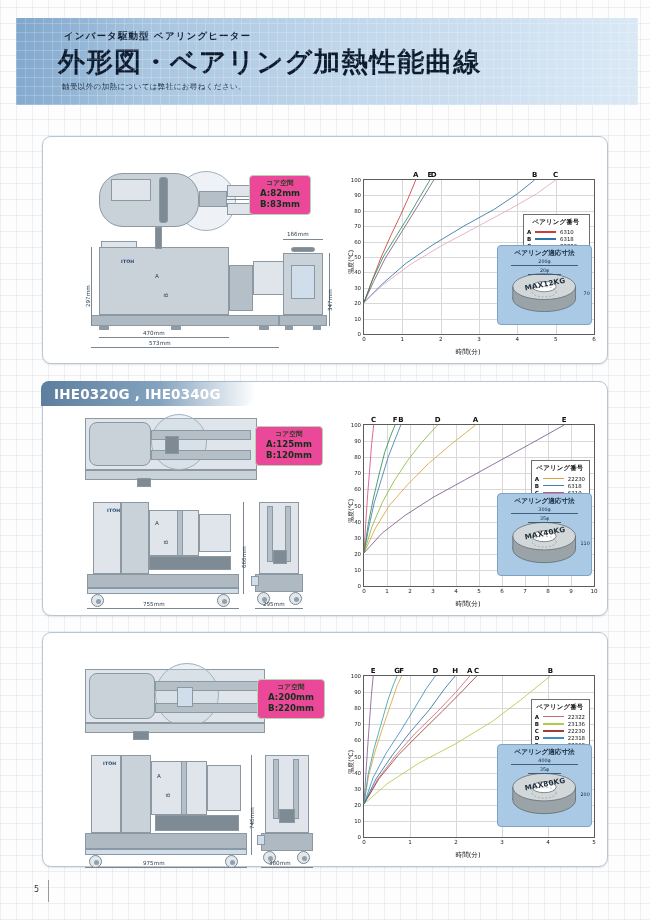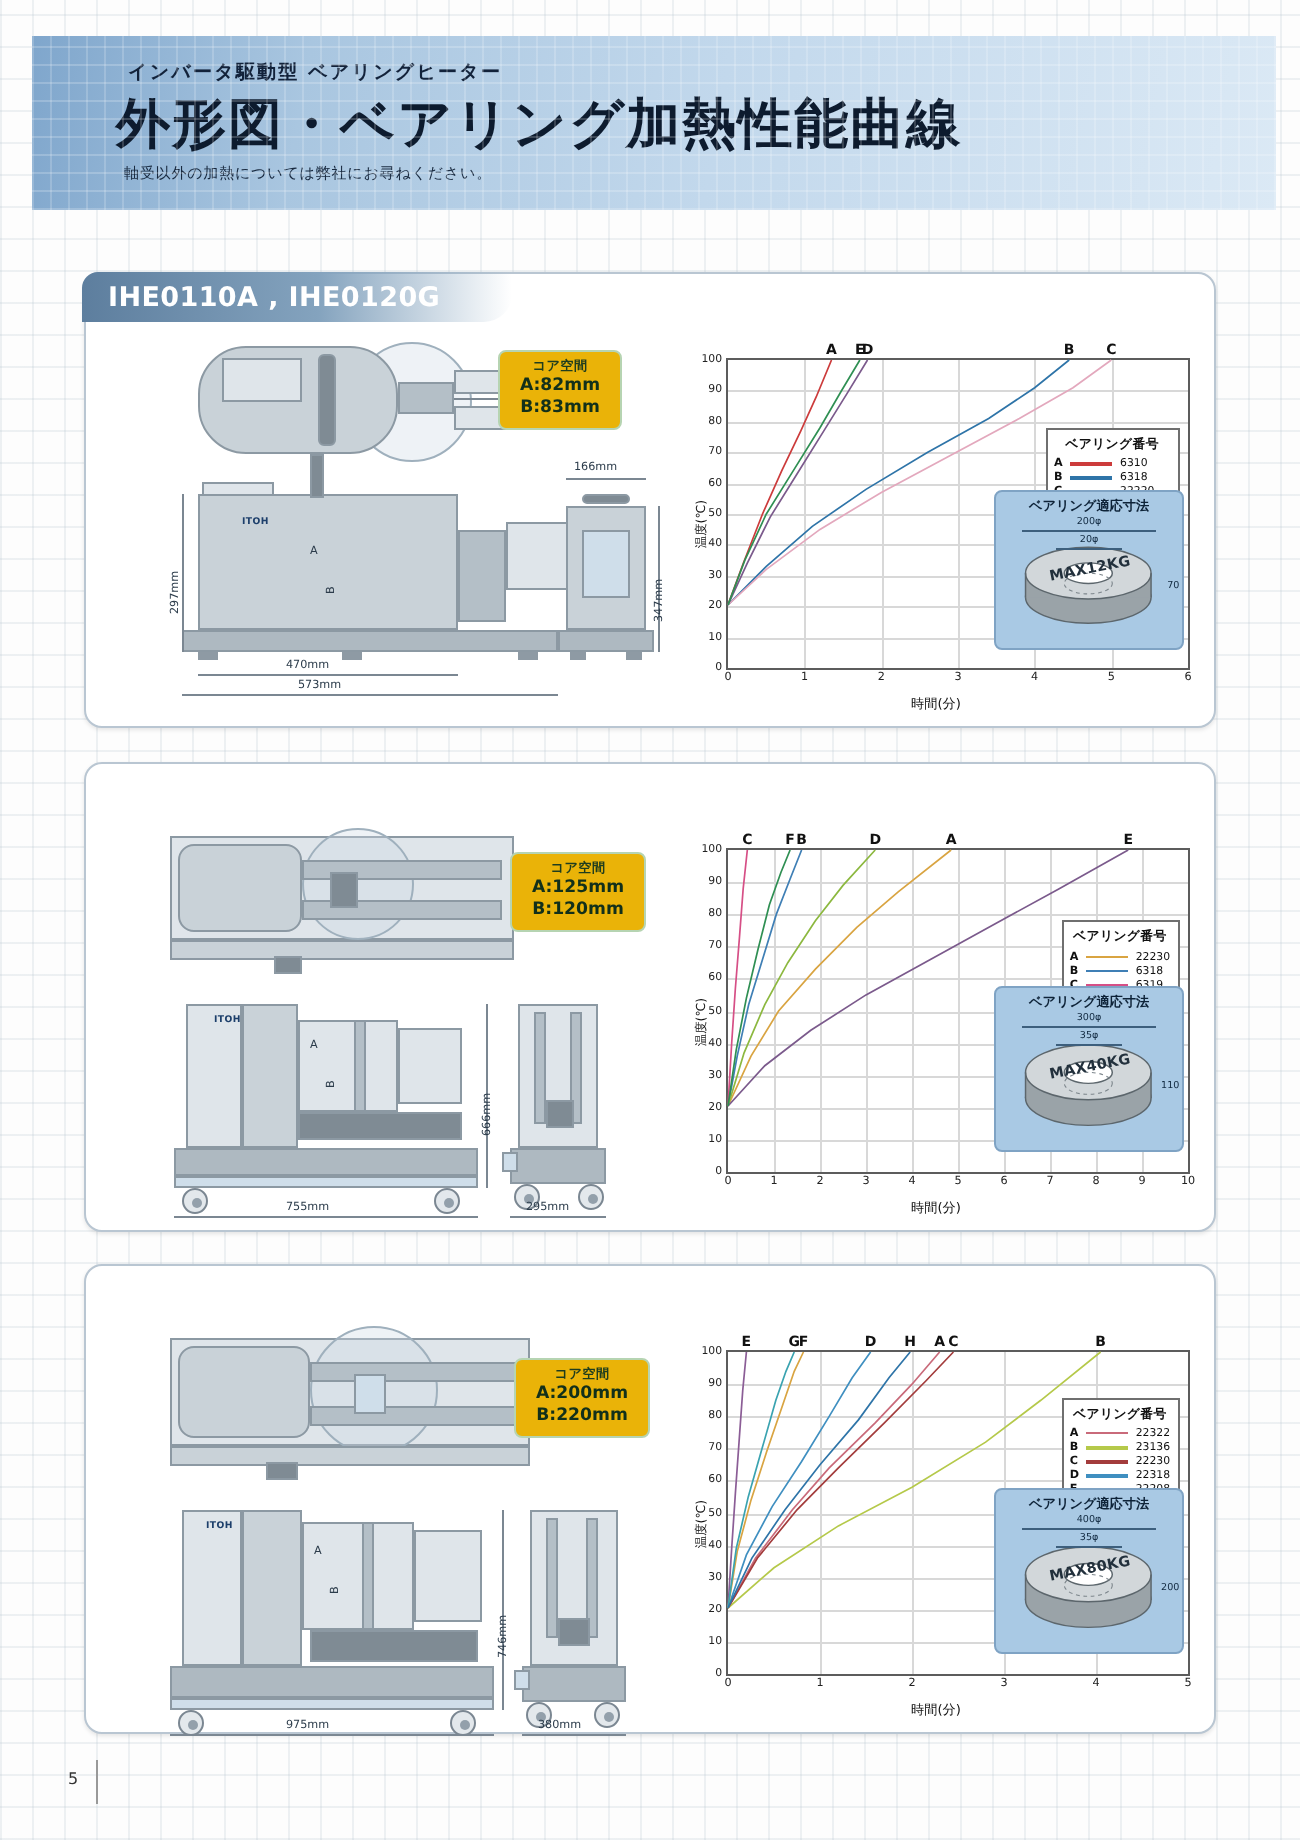--- a/index.html
+++ b/index.html
@@ -84,21 +84,21 @@
   .dim.vert { transform:rotate(-90deg); transform-origin:left top; }
   .dline { position:absolute; background:#7b8792; }
   .circ { position:absolute; border:1px solid #9fb0bd; border-radius:50%; background:rgba(205,218,228,.35); }
   .brand { position:absolute; font-size:4.6px; color:#1d3f6b; font-weight:700; letter-spacing:.2px; }
   .wheel { position:absolute; width:13px; height:13px; border:1px solid #7b8792; border-radius:50%; background:#e3e8ec; }
   .wheel::after{content:"";position:absolute;left:3.5px;top:3.5px;width:5px;height:5px;border-radius:50%;background:#93a0ab;}
   .foot { position:absolute; height:4px; background:#8e9aa4; }
 
   
   .coregap {
-    position:absolute; background:#eab308; border:1px solid #b6d4b2; border-radius:4px;
+    position:absolute; background:#ec4899; border:1px solid #b6d4b2; border-radius:4px;
     text-align:center; padding:3px 4px 4px;
   }
   .coregap .cg-t { font-size:6.6px; font-weight:700; color:#1f3d1e; letter-spacing:.2px; }
   .coregap .cg-v { font-size:8.6px; font-weight:700; color:#12301a; line-height:11px; }
 
   
   .chart { position:absolute; right:8px; top:2px; width:262px; bottom:4px; }
   .plot {
     position:absolute; left:26px; top:14px; right:4px; bottom:24px;
     border:1px solid #5c5c5c; background:#fff;
@@ -147,23 +147,20 @@
 
 <div class="page">
 
   <div class="banner">
     <div class="kicker">インバータ駆動型 ベアリングヒーター</div>
     <div class="title">外形図・ベアリング加熱性能曲線</div>
     <div class="sub">軸受以外の加熱については弊社にお尋ねください。</div>
   </div>
 
   <div class="card" id="card0">
-    <div class="card-head">
-      <div class="ttl">IHE0110A , IHE0120G</div>
-    </div>
     <div class="card-body">
 
       <div class="draw">
 
         <div class="circ" style="left:125px;top:6px;width:60px;height:60px;"></div>
         <div class="dw" style="left:48px;top:8px;width:100px;height:54px;border-radius:24px;"></div>
         <div class="dw lite" style="left:60px;top:14px;width:40px;height:22px;"></div>
         <div class="dw dark" style="left:108px;top:12px;width:9px;height:46px;border-radius:3px;"></div>
         <div class="dw mid" style="left:148px;top:26px;width:28px;height:16px;"></div>
         <div class="dw lite" style="left:176px;top:20px;width:52px;height:12px;"></div>
@@ -302,20 +299,23 @@
                 <div class="dl" style="left:32%;top:15px;width:36%;"></div>
               </div>
             </div>
           </div>
         <div class="axis-x-title">時間(分)</div>
       </div>
     </div>
   </div>
 
   <div class="card" id="card1">
+    <div class="card-head">
+      <div class="ttl">IHE0320G , IHE0340G</div>
+    </div>
     <div class="card-body">
 
       <div class="draw">
 
         <div class="dw lite" style="left:34px;top:8px;width:172px;height:52px;"></div>
         <div class="dw" style="left:38px;top:12px;width:62px;height:44px;border-radius:8px;"></div>
         <div class="circ" style="left:100px;top:4px;width:56px;height:56px;"></div>
         <div class="dw mid" style="left:100px;top:20px;width:100px;height:10px;"></div>
         <div class="dw mid" style="left:100px;top:40px;width:100px;height:10px;"></div>
         <div class="dw dark" style="left:114px;top:26px;width:14px;height:18px;"></div>

